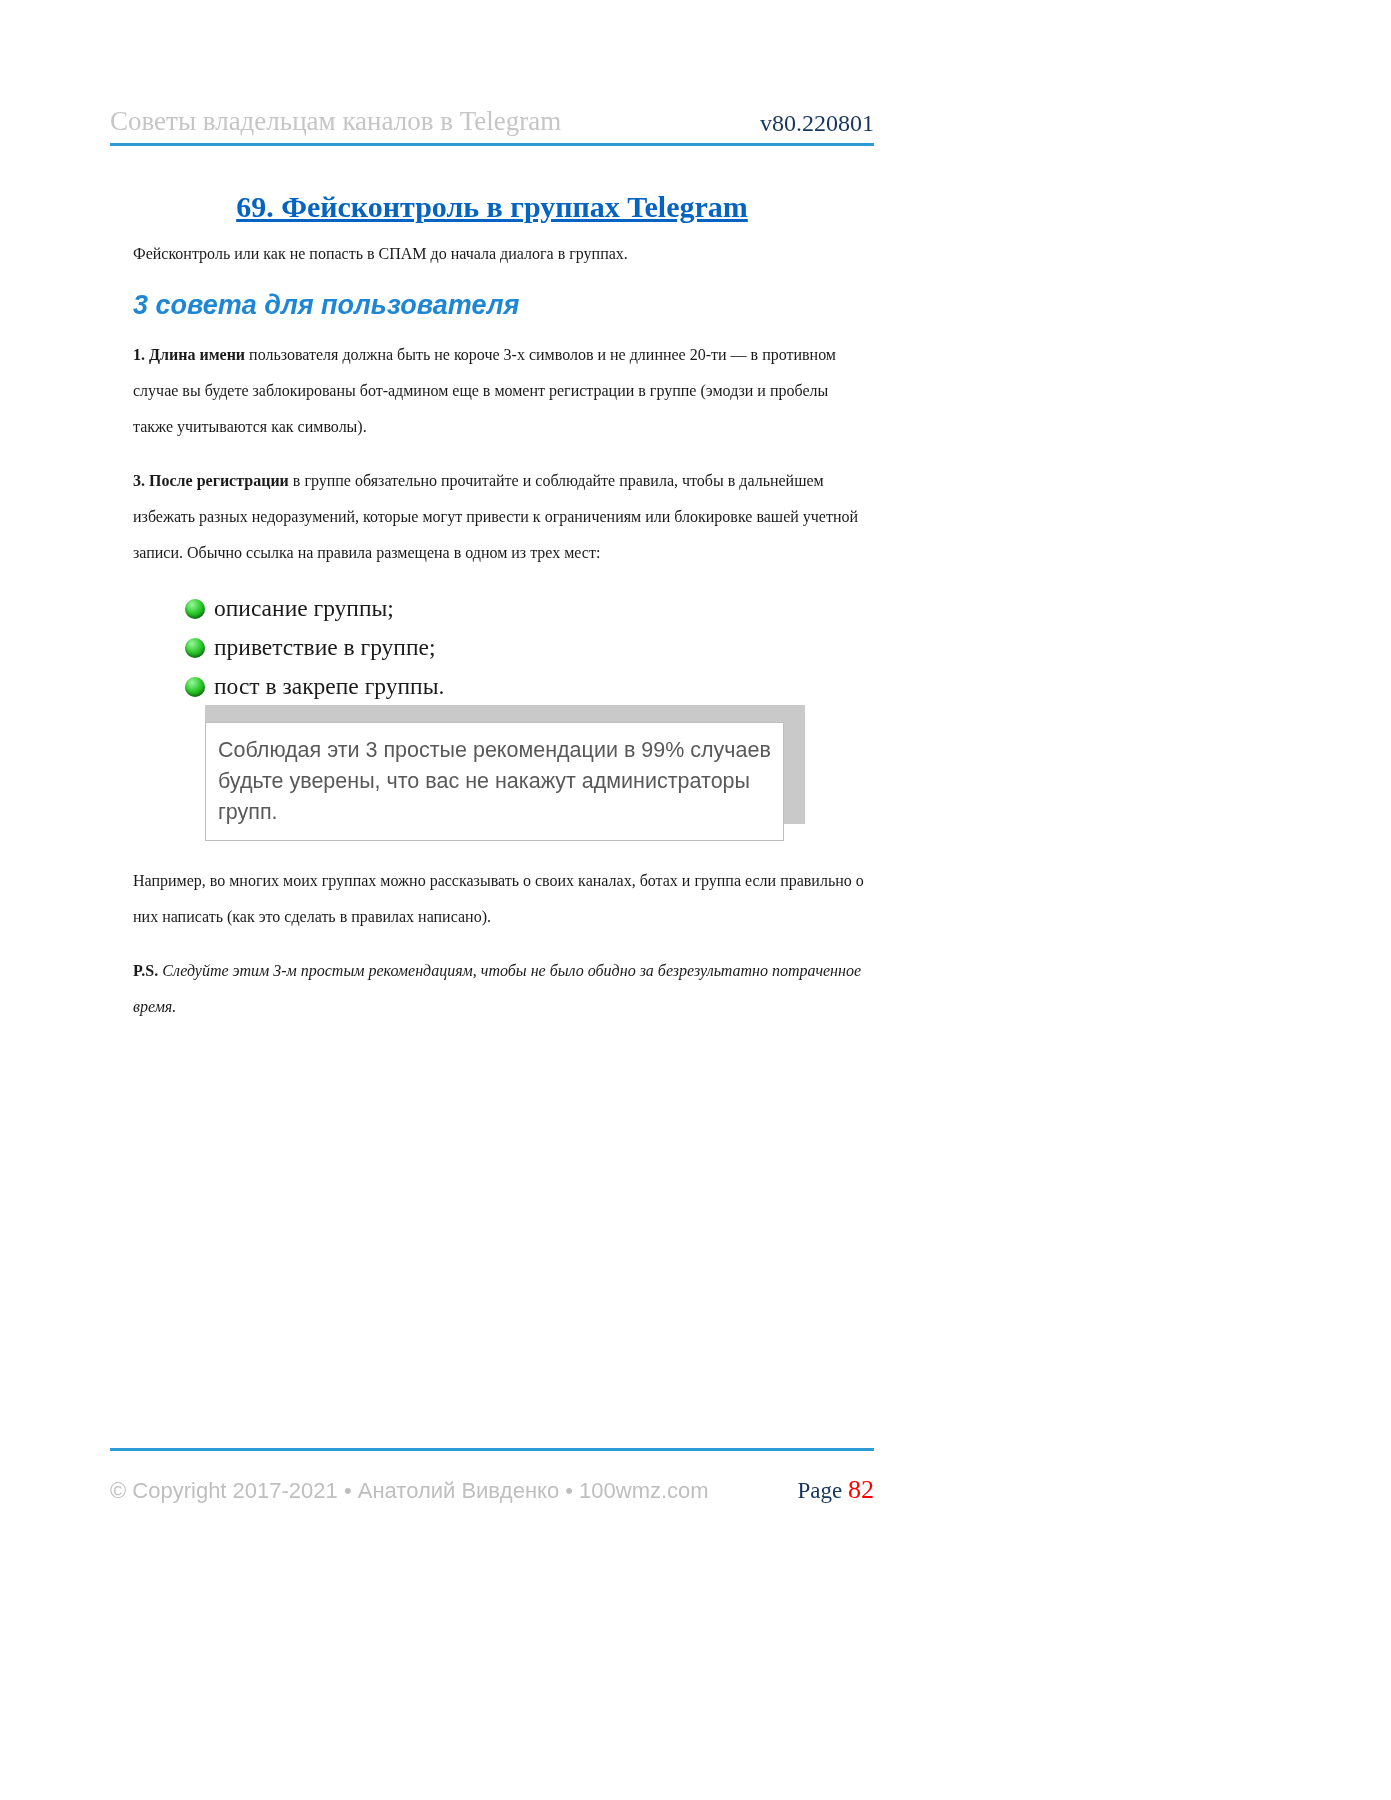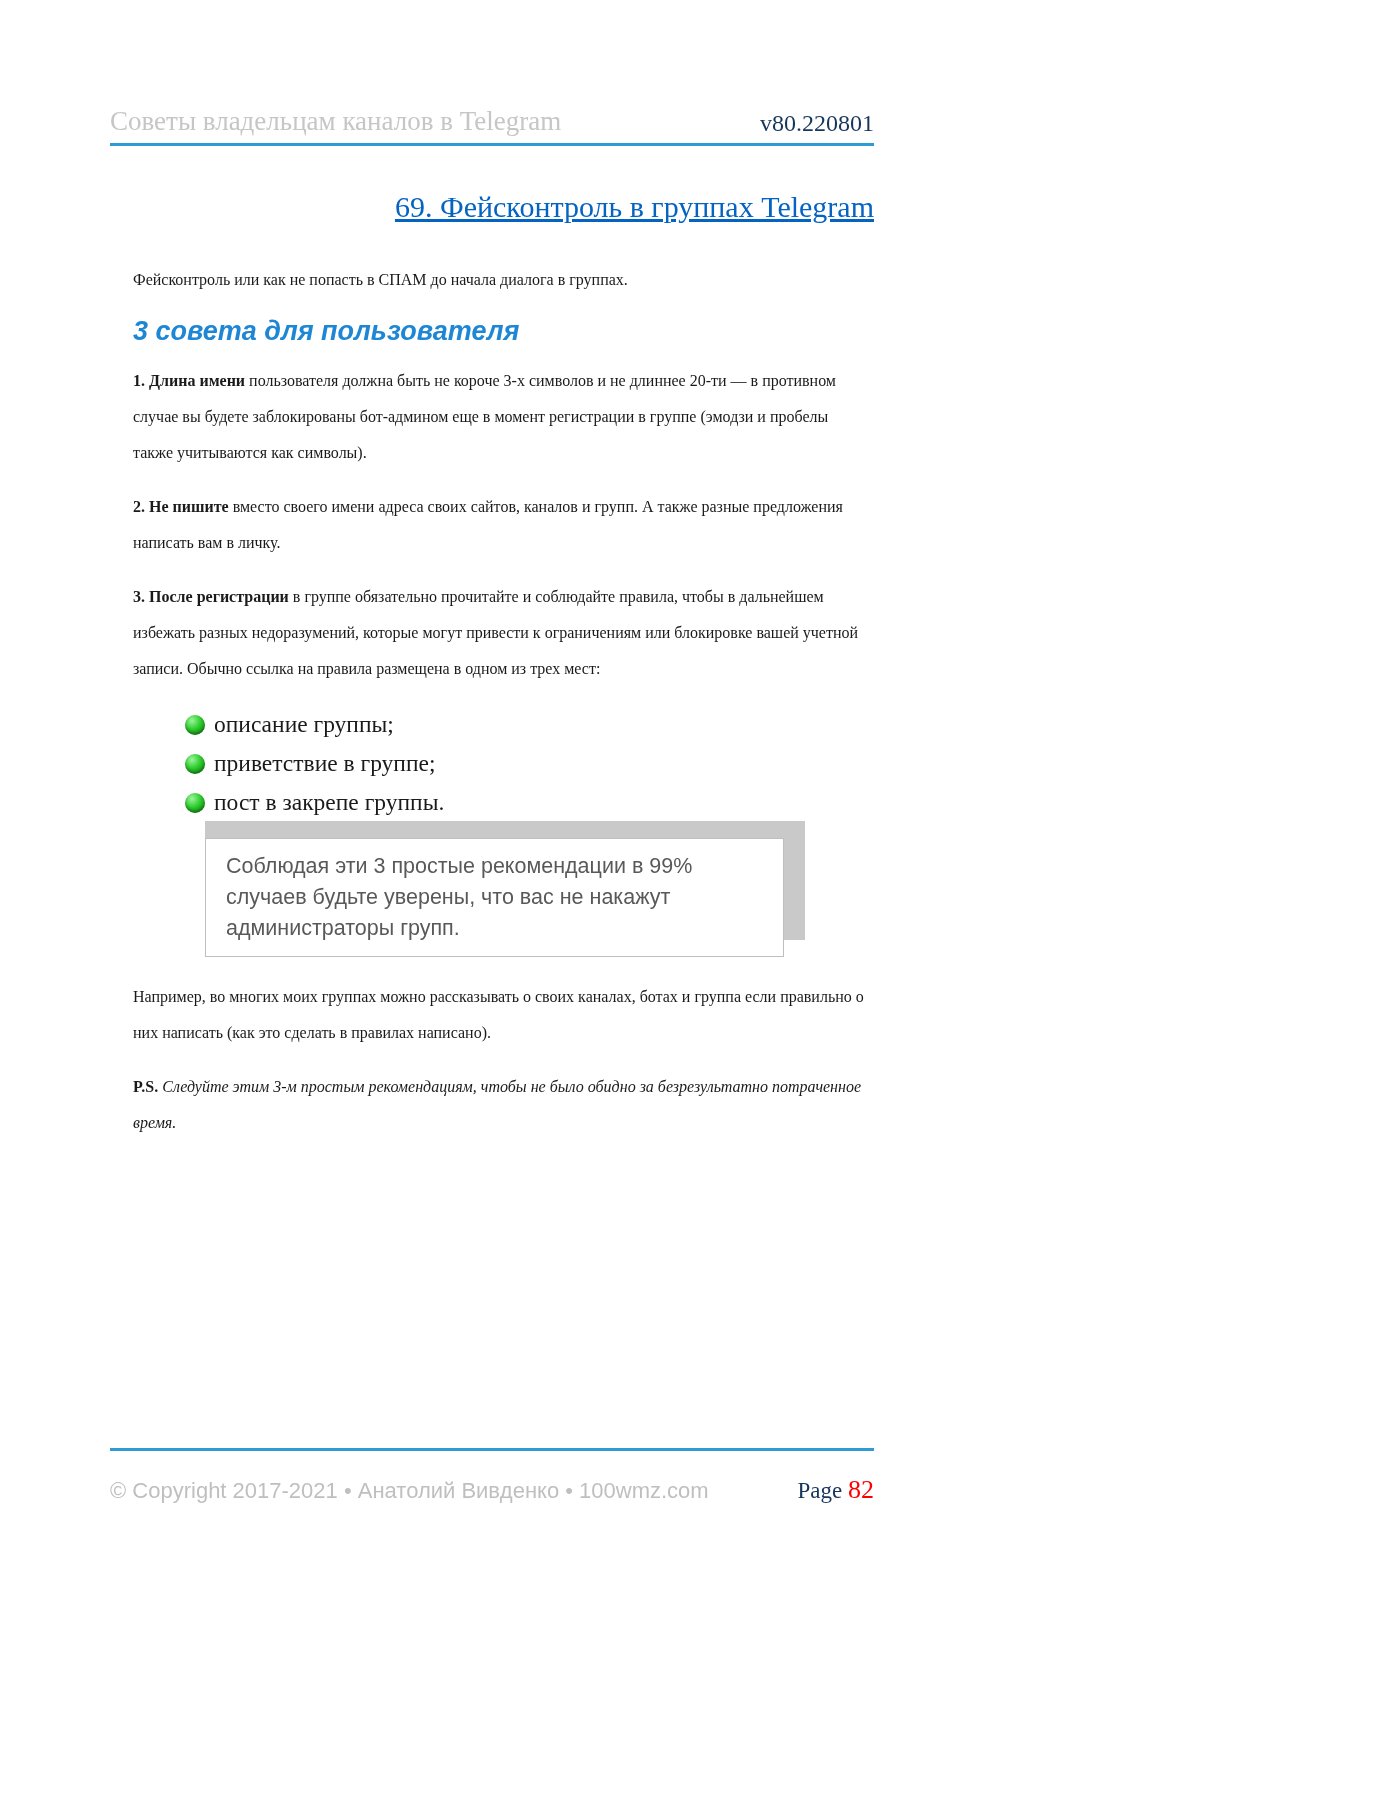--- a/index.html
+++ b/index.html
@@ -24,24 +24,24 @@
     display: flex;
     justify-content: space-between;
     align-items: flex-end;
     border-bottom: 3px solid var(--rule, #2e9bd5);
     padding-bottom: 6px;
   }
   .header-title { font-size: 27px; color: var(--header-text, #c6c6c6); }
   .header-version { font-size: 24px; color: var(--version-text, #17365d); }
 
   .article-title {
-    margin: 44px 0 38px 0;
-    text-align: right;
+    margin: 44px 0 12px 0;
+    text-align: center;
     font-size: 30px;
-    font-weight: normal;
+    font-weight: bold;
     color: var(--title-link, #0563c1);
     text-decoration: underline;
     cursor: pointer;
   }
   .body-para {
     font-size: 16px;
     line-height: 36px;
     margin: 0 8px 18px 23px;
   }
   .section-heading {
@@ -83,21 +83,21 @@
     left: 0;
     top: -17px;
     right: -21px;
     bottom: 17px;
     background: var(--quote-shadow, #c9c9c9);
   }
   .quote-inner {
     position: relative;
     background: #ffffff;
     border: 1px solid var(--quote-border, #bfbfbf);
-    padding: 12px 20px;
+    padding: 12px 12px;
   }
   .quote-text {
     font-family: "Liberation Sans", sans-serif;
     font-size: 21.5px;
     line-height: 31px;
     color: var(--quote-text, #595959);
   }
 
   .ps-lead { font-weight: bold; }
   .ps-text { font-style: italic; }
@@ -134,21 +134,20 @@
     </header>
 
     <h1 class="article-title">69. Фейсконтроль в группах Telegram</h1>
 
     <p class="body-para">Фейсконтроль или как не попасть в СПАМ до начала диалога в группах.</p>
 
     <h2 class="section-heading">3 совета для пользователя</h2>
 
     <p class="body-para"><span class="tip-lead">1. Длина имени</span><span> пользователя должна быть не короче 3-х символов и не длиннее 20-ти — в противном случае вы будете заблокированы бот-админом еще в момент регистрации в группе (эмодзи и пробелы также учитываются как символы).</span></p>
 
-    <p class="body-para"><span class="tip-lead">2. Не пишите</span><span> вместо своего имени адреса своих сайтов, каналов и групп. А также разные предложения написать вам в личку.</span></p>
 
     <p class="body-para"><span class="tip-lead">3. После регистрации</span><span> в группе обязательно прочитайте и соблюдайте правила, чтобы в дальнейшем избежать разных недоразумений, которые могут привести к ограничениям или блокировке вашей учетной записи. Обычно ссылка на правила размещена в одном из трех мест:</span></p>
 
     <ul class="bullet-list">
       <li>
         <span class="bullet"></span>
         <span>описание группы;</span>
       </li>
       <li>
         <span class="bullet"></span>

